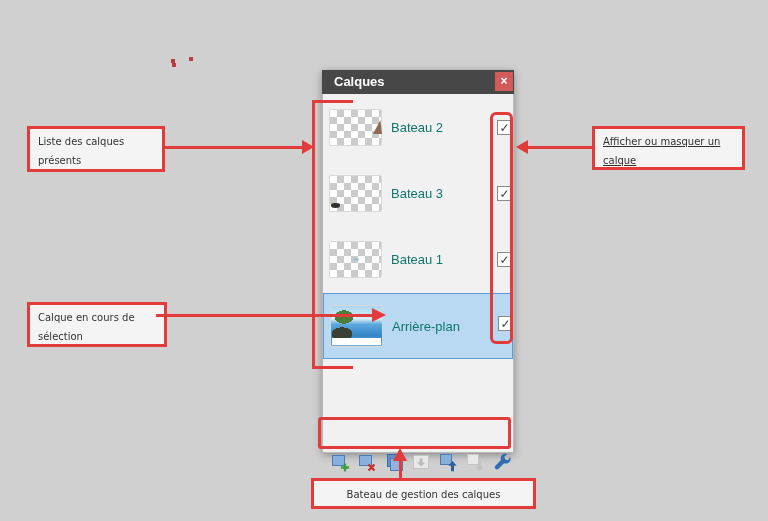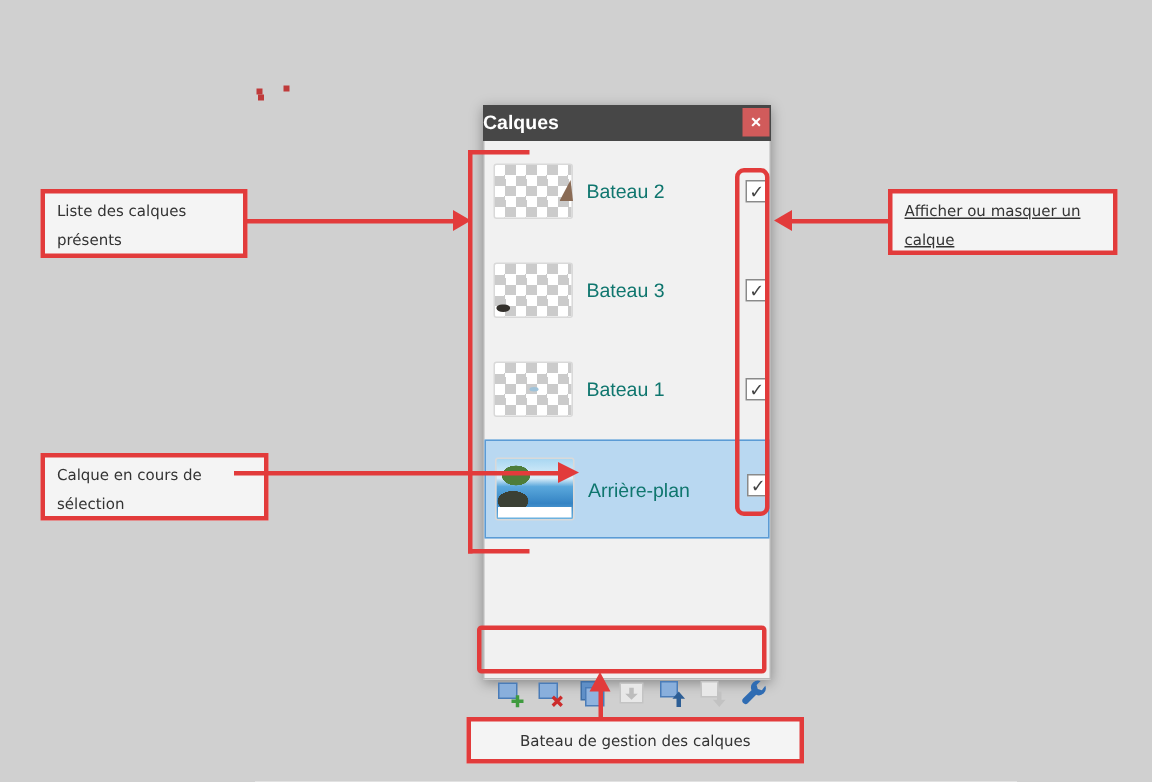--- a/index.html
+++ b/index.html
@@ -4,21 +4,21 @@
 <style>
   * { margin:0; padding:0; box-sizing:border-box; }
   html,body { width:768px; height:521px; overflow:hidden; }
   body { font-family:"Liberation Sans", sans-serif; }
   #screen { position:relative; width:768px; height:521px; background:#d0d0d0; }
 
   
   .panel { position:absolute; left:322px; top:70px; width:192px; height:383px;
            box-shadow:0 2px 8px rgba(0,0,0,.35); }
   .titlebar { position:relative; height:24px; background:#474747; color:#fff;
-              font-size:13px; font-weight:bold; line-height:24px; }
+              font-size:13px; font-weight:bold; line-height:24px; padding-left:12px; }
   .close-btn { position:absolute; right:1px; top:2px; width:18px; height:19px;
                background:#d15b5b; color:#fff; font-size:12px; font-weight:bold;
                text-align:center; line-height:19px; cursor:pointer; }
   .panel-body { position:absolute; top:24px; left:0; width:192px; height:359px;
                 background:#f1f1f1; border:1px solid #b9b9b9; border-top:none; }
   .layer-row { position:absolute; left:0; width:190px; height:66px; }
   .layer-row.selected { background:#b9d8f1; border:1px solid #5b9bd5; }
   .thumb { position:absolute; left:6px; top:14px; width:53px; height:37px;
            background:repeating-conic-gradient(#cbcbcb 0% 25%, #ffffff 0% 50%) 0 0/14px 14px;
            border:1px solid #d9d9d9; border-radius:2px; }
@@ -156,21 +156,21 @@
   <span class="seg red" style="left:312px; top:366px; width:41px; height:3px;"></span>
 
   <span class="outline" style="left:490px; top:112px; width:23px; height:232px; border-radius:6px;"></span>
 
   <span class="outline" style="left:318px; top:417px; width:193px; height:32px; border-radius:3px;"></span>
 
   <div class="ann-box" style="left:27px; top:126px; width:138px; height:46px;">Liste des calques présents</div>
   <span class="seg red" style="left:163px; top:146px; width:141px; height:3px;"></span>
   <span class="ah" style="left:302px; top:140px; border-top:7px solid transparent; border-bottom:7px solid transparent; border-left:12px solid #e23b3b;"></span>
 
-  <div class="ann-box" style="left:27px; top:302px; width:152px; height:45px;">Calque en cours de sélection</div>
+  <div class="ann-box" style="left:27px; top:302px; width:140px; height:45px;">Calque en cours de sélection</div>
   <span class="seg red" style="left:156px; top:314px; width:217px; height:3px;"></span>
   <span class="ah" style="left:372px; top:308px; border-top:7px solid transparent; border-bottom:7px solid transparent; border-left:14px solid #e23b3b;"></span>
 
   <div class="ann-box" style="left:592px; top:126px; width:153px; height:44px;text-decoration:underline;">Afficher ou masquer un calque</div>
   <span class="seg red" style="left:528px; top:146px; width:64px; height:3px;"></span>
   <span class="ah" style="left:516px; top:140px; border-top:7px solid transparent; border-bottom:7px solid transparent; border-right:12px solid #e23b3b;"></span>
 
   <div class="ann-box" style="left:311px; top:478px; width:225px; height:31px; text-align:center; line-height:22px; white-space:nowrap;">Bateau de gestion des calques</div>
   <span class="seg red" style="left:399px; top:460px; width:3px; height:18px;"></span>
   <span class="ah" style="left:393px; top:448px; border-left:7px solid transparent; border-right:7px solid transparent; border-bottom:13px solid #e23b3b;"></span>

